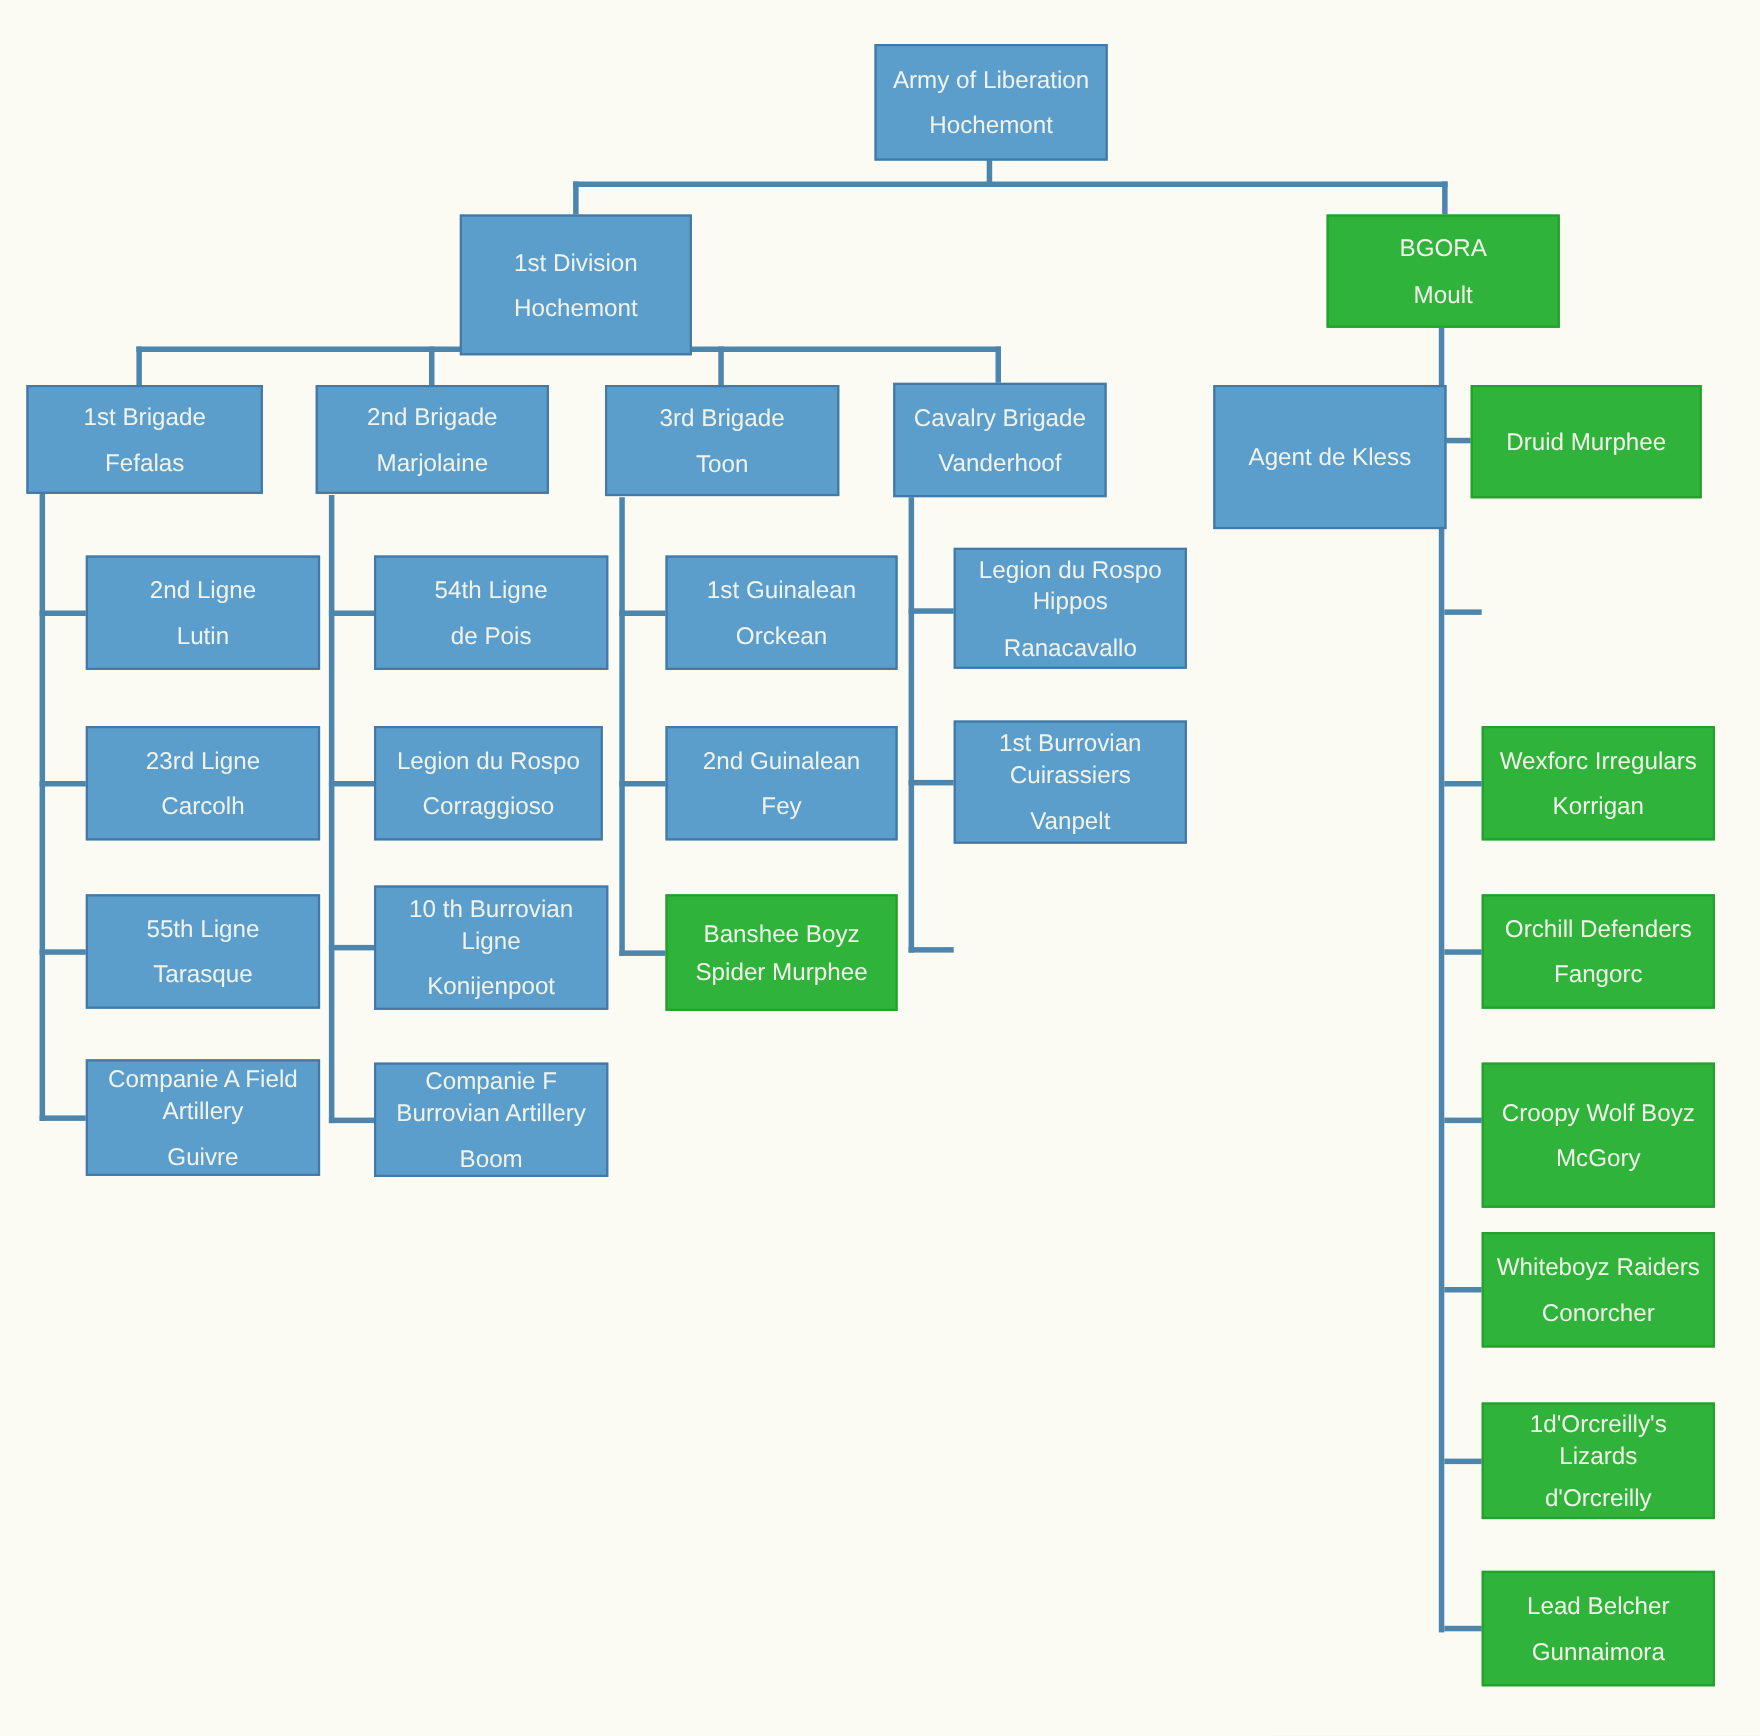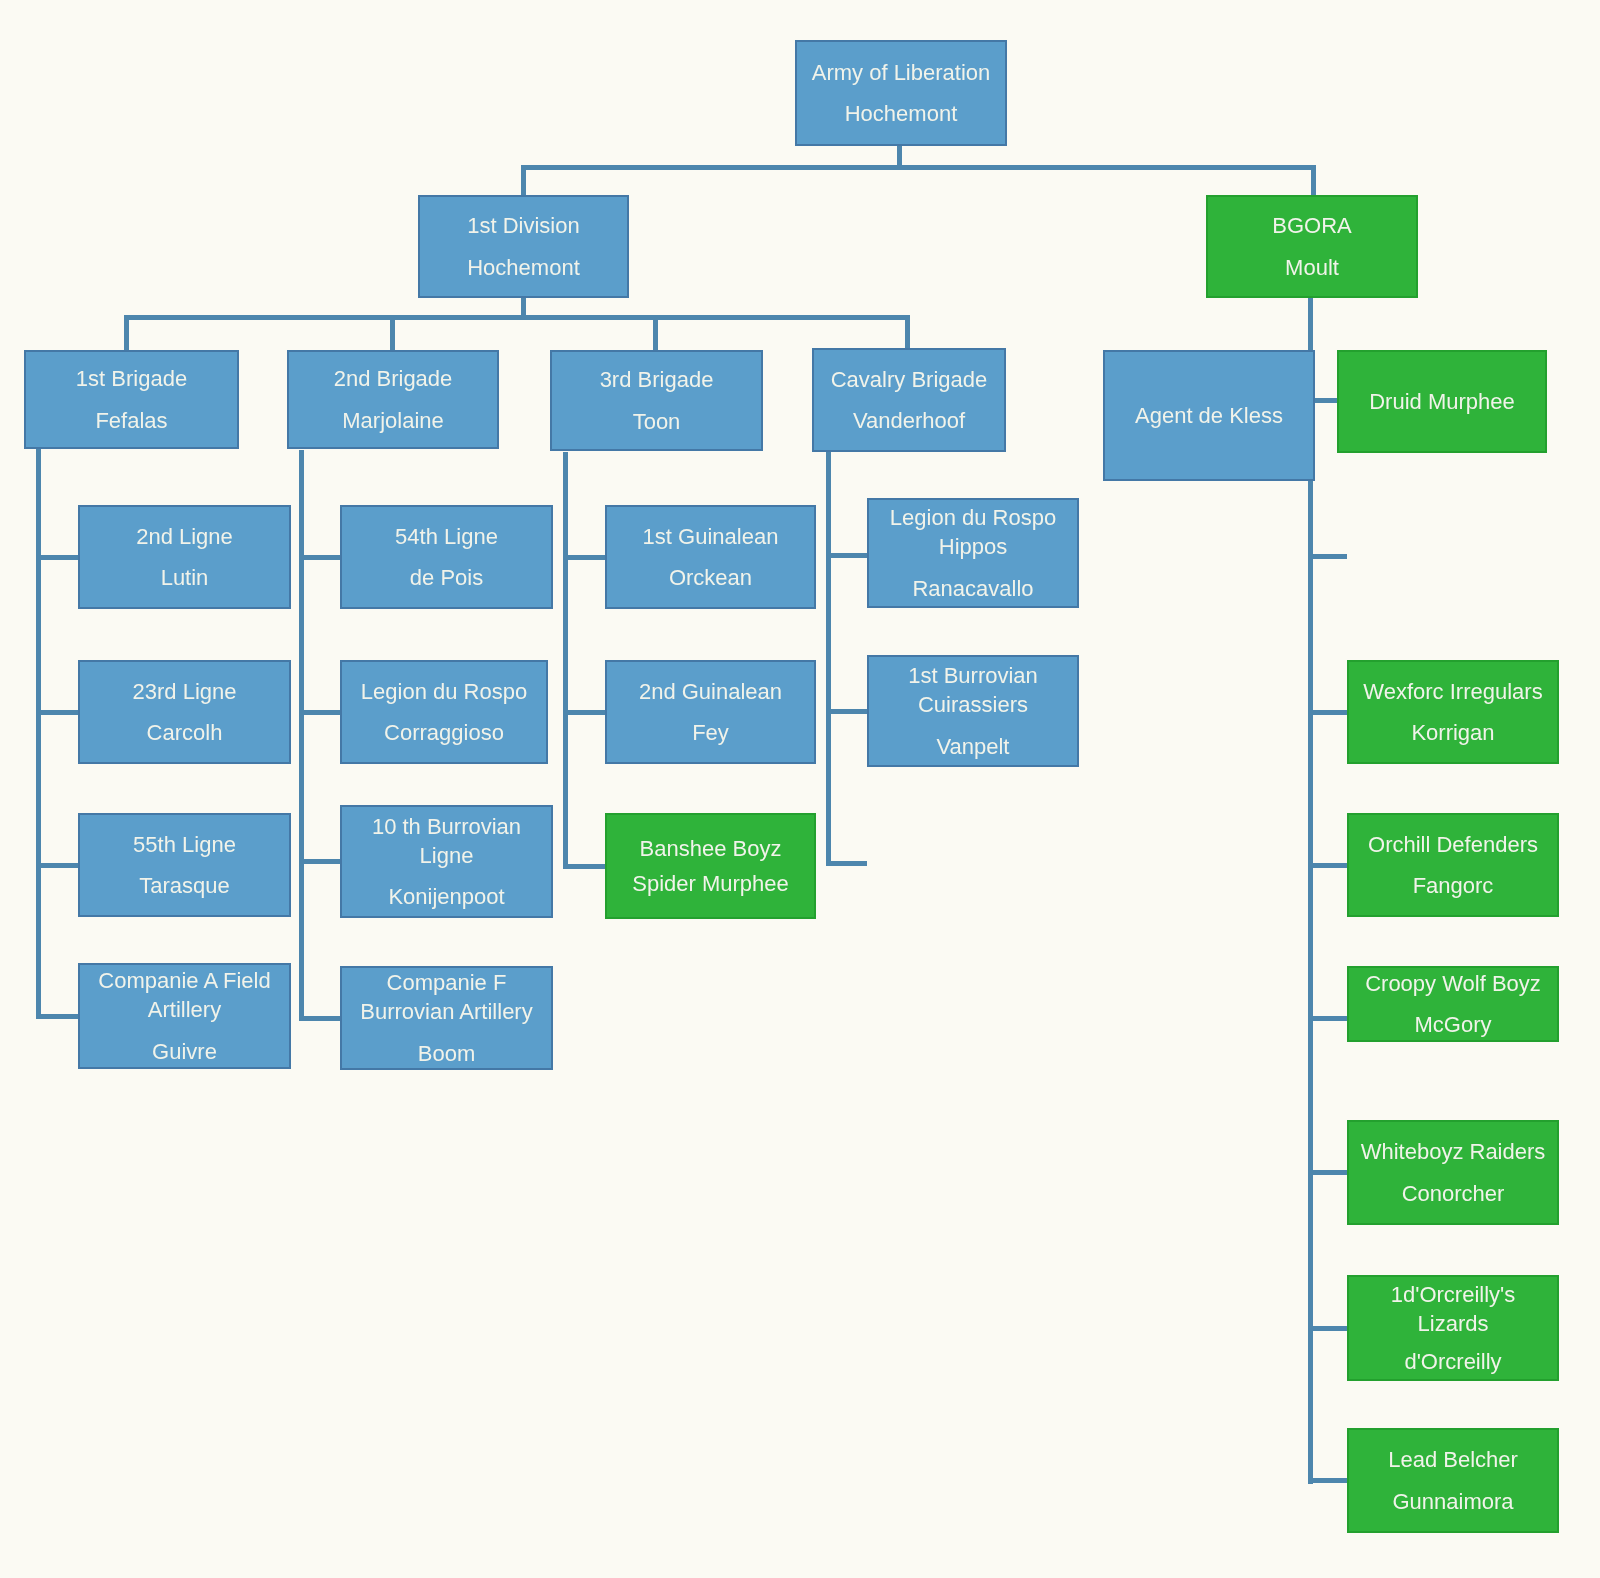--- a/index.html
+++ b/index.html
@@ -73,21 +73,21 @@
   <div class="ln" style="left:1313px;top:1016px;width:34px;height:5px"></div>
   <div class="ln" style="left:1313px;top:1170px;width:34px;height:5px"></div>
   <div class="ln" style="left:1313px;top:1326px;width:34px;height:5px"></div>
   <div class="ln" style="left:1313px;top:1478px;width:34px;height:5px"></div>
 
   <div class="node v-blue" style="left:795px;top:40px;width:212px;height:106px">
     <div class="nm">Army of Liberation</div>
     <div class="cm">Hochemont</div>
   </div>
 
-  <div class="node v-blue" style="left:418px;top:195px;width:211px;height:103px">
+  <div class="node v-blue" style="left:418px;top:195px;width:211px;height:128px">
     <div class="nm">1st Division</div>
     <div class="cm">Hochemont</div>
   </div>
 
   <div class="node v-green" style="left:1206px;top:195px;width:212px;height:103px">
     <div class="nm">BGORA</div>
     <div class="cm">Moult</div>
   </div>
 
   <div class="node v-blue" style="left:24px;top:350px;width:215px;height:99px">
@@ -188,21 +188,21 @@
   <div class="node v-green" style="left:1347px;top:660px;width:212px;height:104px">
     <div class="nm">Wexforc Irregulars</div>
     <div class="cm">Korrigan</div>
   </div>
 
   <div class="node v-green" style="left:1347px;top:813px;width:212px;height:104px">
     <div class="nm">Orchill Defenders</div>
     <div class="cm">Fangorc</div>
   </div>
 
-  <div class="node v-green" style="left:1347px;top:966px;width:212px;height:76px">
+  <div class="node v-green" style="left:1347px;top:966px;width:212px;height:132px">
     <div class="nm">Croopy Wolf Boyz</div>
     <div class="cm">McGory</div>
   </div>
 
   <div class="node v-green" style="left:1347px;top:1120px;width:212px;height:105px">
     <div class="nm">Whiteboyz Raiders</div>
     <div class="cm">Conorcher</div>
   </div>
 
   <div class="node v-green" style="left:1347px;top:1275px;width:212px;height:106px">

